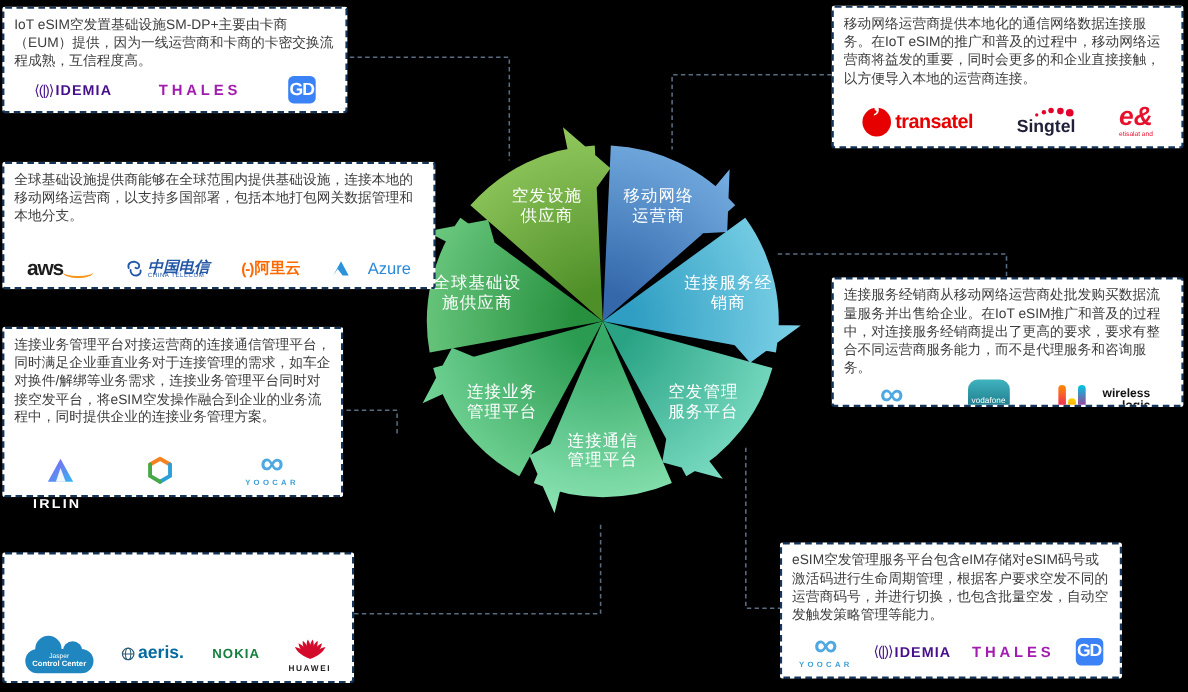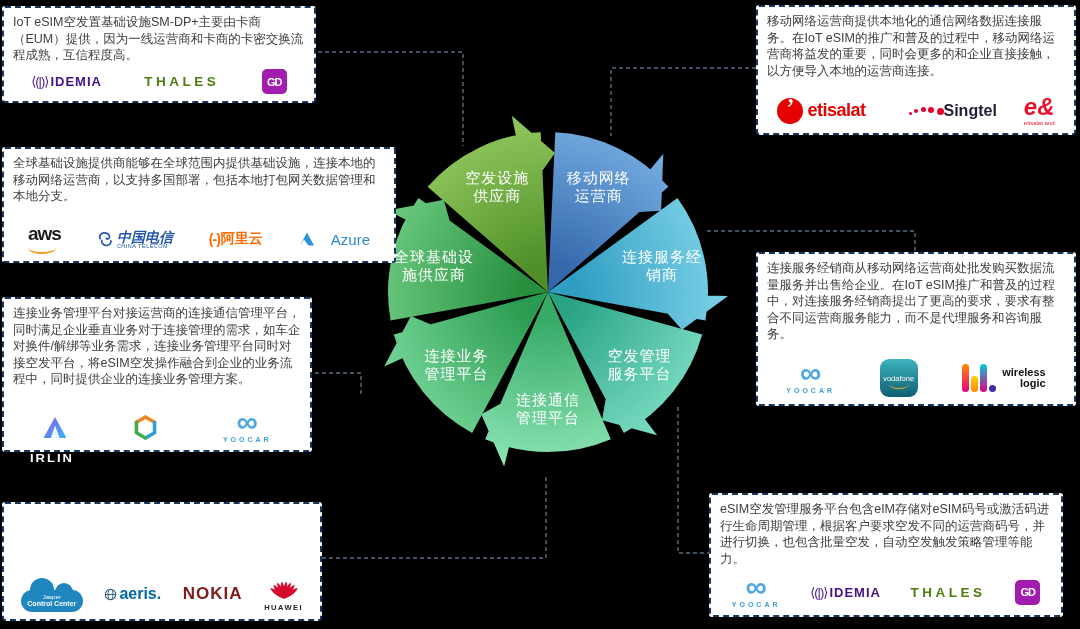--- a/index.html
+++ b/index.html
@@ -10,25 +10,25 @@
   .seg-label{fill:#ffffff;font-size:15px;font-weight:500;letter-spacing:1px;}
 
   .callout{position:absolute;background:#ffffff;border:2px dashed #16365c;border-radius:3px;
            padding:6px 9px;display:flex;flex-direction:column;box-sizing:border-box;overflow:hidden;}
   .callout p{margin:0;font-size:12.5px;line-height:1.32;color:#3d3d3d;}
   .logos{display:flex;align-items:center;justify-content:space-around;margin-top:auto;padding:2px 0 1px 0;gap:6px;}
 
   
   .idemia{color:#45108a;font-weight:bold;font-size:13px;letter-spacing:1px;white-space:nowrap;display:inline-flex;align-items:center;gap:2px;}
   .idemia-mark{font-weight:normal;font-size:13px;letter-spacing:-1px;}
-  .thales{color:#4d7c0f;font-weight:bold;font-size:13.5px;letter-spacing:3.5px;}
-  .gd{width:25px;height:25px;background:#a21caf;color:#fff;border-radius:5px;display:inline-flex;
-      align-items:center;justify-content:center;font-weight:bold;font-size:11px;letter-spacing:-1px;flex:none;}
-
-  .aws{display:inline-flex;flex-direction:column;align-items:flex-start;line-height:0.9;}
+  .thales{color:#a21caf;font-weight:bold;font-size:13.5px;letter-spacing:3.5px;}
+  .gd{width:25px;height:25px;background:#3b82f6;color:#fff;border-radius:5px;display:inline-flex;
+      align-items:center;justify-content:center;font-weight:bold;font-size:16px;letter-spacing:-1px;flex:none;}
+
+  .aws{display:inline-flex;flex-direction:row;align-items:flex-end;line-height:0.9;}
   .aws b{font-size:19px;color:#1d1d1d;letter-spacing:-1px;}
   .aws i{display:block;width:28px;height:10px;border-bottom:2.5px solid #f7981d;border-radius:50%;}
   .ct{display:inline-flex;align-items:center;gap:3px;}
   .ct-text{display:flex;flex-direction:column;line-height:1;}
   .ct-cn{font-size:14px;font-weight:bold;font-style:italic;color:#2457a7;}
   .ct-en{font-size:5.5px;letter-spacing:.5px;color:#2457a7;}
   .ali{color:#ff6a00;font-weight:bold;font-size:14px;white-space:nowrap;display:inline-flex;align-items:center;gap:1px;}
   .ali-mark{font-size:14px;font-weight:bold;letter-spacing:-1px;}
   .azure{display:inline-flex;align-items:center;gap:16px;color:#2a8ad8;font-size:15px;}
 
@@ -39,30 +39,30 @@
 
   .cloud{position:relative;width:62px;height:36px;flex:none;}
   .c-body{position:absolute;bottom:0;width:62px;height:22px;background:#1f86bf;border-radius:11px;}
   .c-b1{position:absolute;left:9px;top:2px;width:24px;height:24px;border-radius:50%;background:#1f86bf;}
   .c-b2{position:absolute;right:10px;top:7px;width:18px;height:18px;border-radius:50%;background:#1f86bf;}
   .c-text{position:absolute;inset:0;display:flex;flex-direction:column;align-items:center;justify-content:flex-end;
           color:#fff;z-index:1;padding-bottom:4px;line-height:1.1;}
   .c-text .l1{font-size:6px;}
   .c-text .l2{font-size:7px;font-weight:bold;}
   .aeris{display:inline-flex;align-items:center;gap:2px;font-size:16px;font-weight:bold;color:#0369a1;}
-  .nokia{color:#7f1d1d;font-weight:bold;font-size:17px;letter-spacing:1px;}
+  .nokia{color:#15803d;font-weight:bold;font-size:12px;letter-spacing:1px;}
   .huawei{display:inline-flex;flex-direction:column;align-items:center;line-height:1;}
   .huawei-label{font-size:7.5px;font-weight:bold;color:#222;letter-spacing:1.5px;margin-top:1px;}
 
   .voda{display:inline-flex;align-items:center;gap:4px;}
   .voda-circle{width:26px;height:26px;background:#e60000;border-radius:50%;position:relative;flex:none;}
   .voda-circle::after{content:"\2019";position:absolute;left:8px;top:-7px;color:#fff;font-size:30px;
                       font-family:"Liberation Serif","DejaVu Serif",serif;}
   .voda-text{color:#e60000;font-size:18px;font-weight:bold;letter-spacing:-0.5px;}
-  .singtel{display:inline-flex;flex-direction:row;align-items:center;line-height:1;}
+  .singtel{display:inline-flex;flex-direction:column;align-items:center;line-height:1;}
   .sg-dots{display:flex;align-items:flex-end;gap:2.5px;margin-left:16px;height:10px;}
   .sg-dots i{display:block;background:#e4002b;border-radius:50%;}
   .singtel-text{font-size:16px;font-weight:bold;color:#20203a;margin-top:1px;}
   .ea{display:inline-flex;flex-direction:column;align-items:center;line-height:1;color:#e8112d;}
   .ea-mark{font-size:24px;font-weight:bold;font-style:italic;}
   .ea-sub{font-size:6px;margin-top:1px;}
 
   .transatel{width:38px;height:38px;border-radius:9px;background:linear-gradient(180deg,#3fb3be,#0e5f72);
              display:inline-flex;align-items:center;justify-content:center;position:relative;flex:none;}
   .transatel span{font-size:7.5px;color:#fff;z-index:1;}
@@ -237,40 +237,40 @@
         <span class="huawei-label">HUAWEI</span>
       </span>
     </div>
   </div>
 
   <div class="callout" style="left:756px;top:5px;width:320px;height:130px">
     <p>移动网络运营商提供本地化的通信网络数据连接服务。在IoT eSIM的推广和普及的过程中，移动网络运营商将益发的重要，同时会更多的和企业直接接触，以方便导入本地的运营商连接。</p>
     <div class="logos">
       <span class="voda">
         <span class="voda-circle"></span>
-        <span class="voda-text">etisalat</span>
+        <span class="voda-text">transatel</span>
       </span>
       <span class="singtel">
         <span class="sg-dots">
           <i style="width:3px;height:3px;transform:translateY(-1px)"></i>
           <i style="width:4px;height:4px;transform:translateY(-3px)"></i>
           <i style="width:5px;height:5px;transform:translateY(-4px)"></i>
           <i style="width:6px;height:6px;transform:translateY(-3px)"></i>
           <i style="width:7px;height:7px;transform:translateY(-1px)"></i>
         </span>
         <span class="singtel-text">Singtel</span>
       </span>
       <span class="ea">
         <span class="ea-mark">e&amp;</span>
         <span class="ea-sub">etisalat and</span>
       </span>
     </div>
   </div>
 
-  <div class="callout" style="left:756px;top:252px;width:320px;height:154px">
+  <div class="callout" style="left:756px;top:252px;width:320px;height:118px">
     <p>连接服务经销商从移动网络运营商处批发购买数据流量服务并出售给企业。在IoT eSIM推广和普及的过程中，对连接服务经销商提出了更高的要求，要求有整合不同运营商服务能力，而不是代理服务和咨询服务。</p>
     <div class="logos">
       <span class="yoocar">
         <span class="yoocar-inf">∞</span>
         <span class="yoocar-label">YOOCAR</span>
       </span>
       <span class="transatel">
         <span>vodafone</span>
       </span>
       <span class="wl">
@@ -295,21 +295,21 @@
           <circle cx="30.5" cy="26.5" r="3.5" fill="#4030a0"></circle>
         </svg>
         <span class="wl-text">
           <span>wireless</span><br>
           <span>logic</span>
         </span>
       </span>
     </div>
   </div>
 
-  <div class="callout" style="left:709px;top:493px;width:354px;height:124px">
+  <div class="callout" style="left:709px;top:493px;width:311px;height:124px">
     <p>eSIM空发管理服务平台包含eIM存储对eSIM码号或激活码进行生命周期管理，根据客户要求空发不同的运营商码号，并进行切换，也包含批量空发，自动空发触发策略管理等能力。</p>
     <div class="logos">
       <span class="yoocar">
         <span class="yoocar-inf">∞</span>
         <span class="yoocar-label">YOOCAR</span>
       </span>
       <span class="idemia">
         <span class="idemia-mark">⟨(|)⟩</span>
         <span>IDEMIA</span>
       </span>

